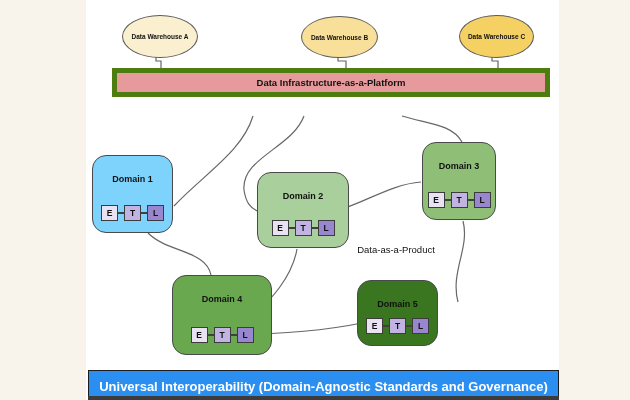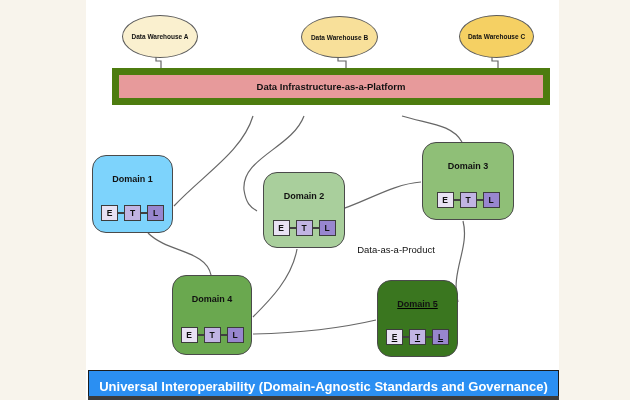--- a/index.html
+++ b/index.html
@@ -21,44 +21,44 @@
     position:absolute;border:1px solid #5c5c5c;border-radius:50%;
     display:flex;align-items:center;justify-content:center;text-align:center;
     font-weight:bold;font-size:6.5px;color:#111;box-sizing:border-box;
   }
   #wh-a{left:122px;top:15px;width:76px;height:43px;}
   #wh-b{left:301px;top:16px;width:77px;height:42px;}
   #wh-c{left:459px;top:15px;width:75px;height:43px;}
 
   
   #platform{
-    position:absolute;left:112px;top:68px;width:438px;height:37px;
-    border:7px solid #4d7c0f;box-sizing:border-box;
+    position:absolute;left:112px;top:68px;width:438px;height:29px;
+    border:5px solid #4d7c0f;box-sizing:border-box;
     display:flex;align-items:center;justify-content:center;
     font-weight:bold;font-size:9.5px;color:#111;
   }
 
   
   .domain{
     position:absolute;border:1px solid #4a4a4a;border-radius:14px;
     box-sizing:border-box;display:flex;flex-direction:column;align-items:center;
   }
   .domain .dlabel{margin-top:18px;font-weight:bold;font-size:9px;color:#111;}
   .etl-row{margin-top:auto;margin-bottom:11px;display:flex;align-items:center;}
   .etl-box{
     width:17px;height:16px;border:1px solid #3c3c3c;box-sizing:border-box;
     display:flex;align-items:center;justify-content:center;
     font-weight:bold;font-size:8.5px;color:#111;
   }
   .etl-link{width:6px;height:2px;background:#404040;}
   #dom-1{left:92px;top:155px;width:81px;height:78px;}
-  #dom-2{left:263px;top:172px;width:82px;height:76px;}
-  #dom-3{left:422px;top:142px;width:92px;height:78px;}
-  #dom-4{left:172px;top:275px;width:80px;height:80px;}
-  #dom-5{left:377px;top:280px;width:81px;height:77px;text-decoration:underline;}
+  #dom-2{left:257px;top:172px;width:92px;height:76px;}
+  #dom-3{left:422px;top:142px;width:74px;height:78px;}
+  #dom-4{left:172px;top:275px;width:100px;height:80px;}
+  #dom-5{left:357px;top:280px;width:81px;height:66px;}
 
   
   #product-label{
     position:absolute;left:340px;top:244px;width:112px;text-align:center;
     font-weight:normal;font-size:9.5px;color:#111;
   }
 
   
   #interop{
     position:absolute;left:88px;top:370px;width:471px;height:33px;

